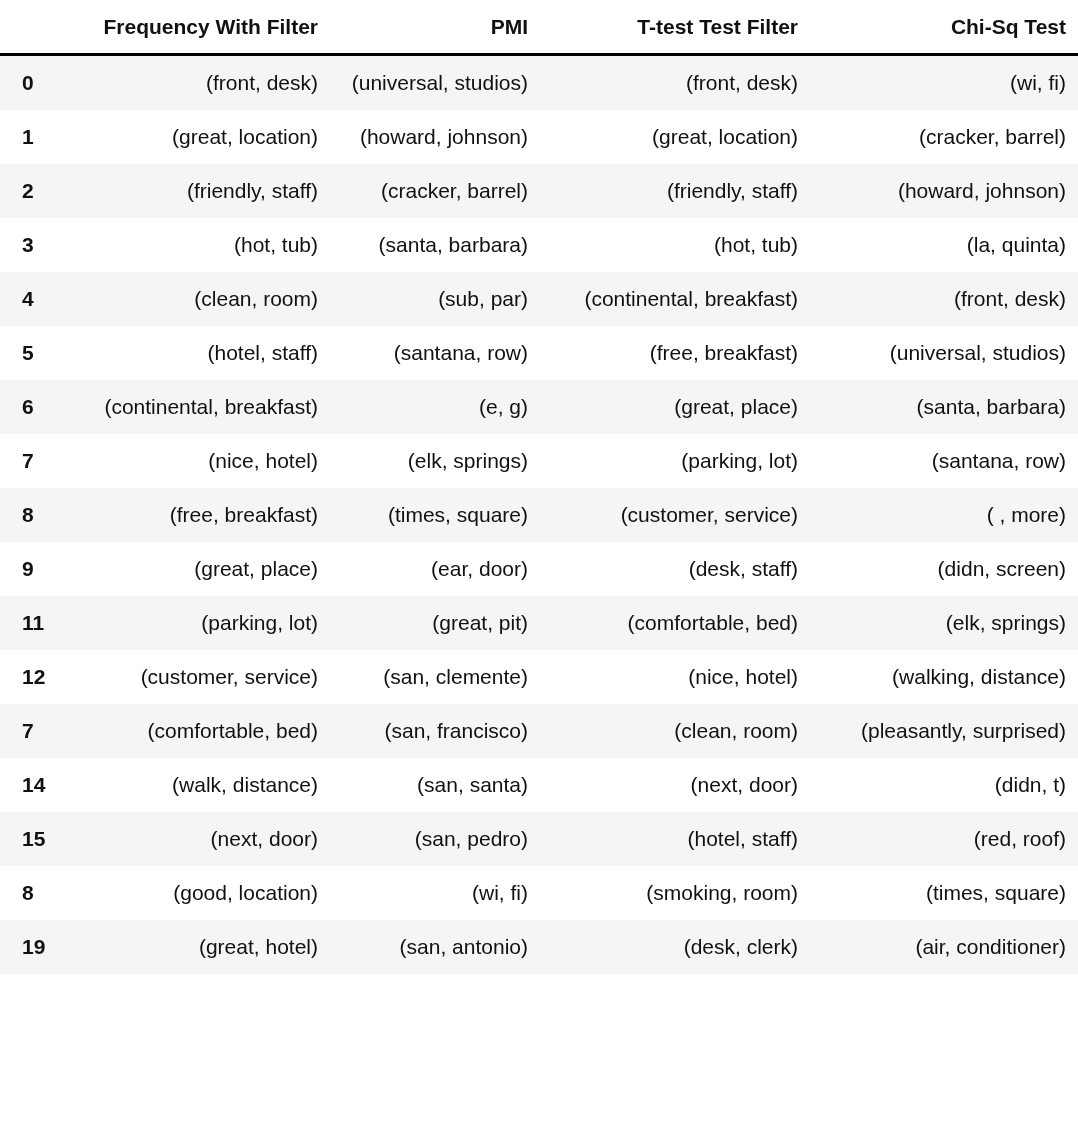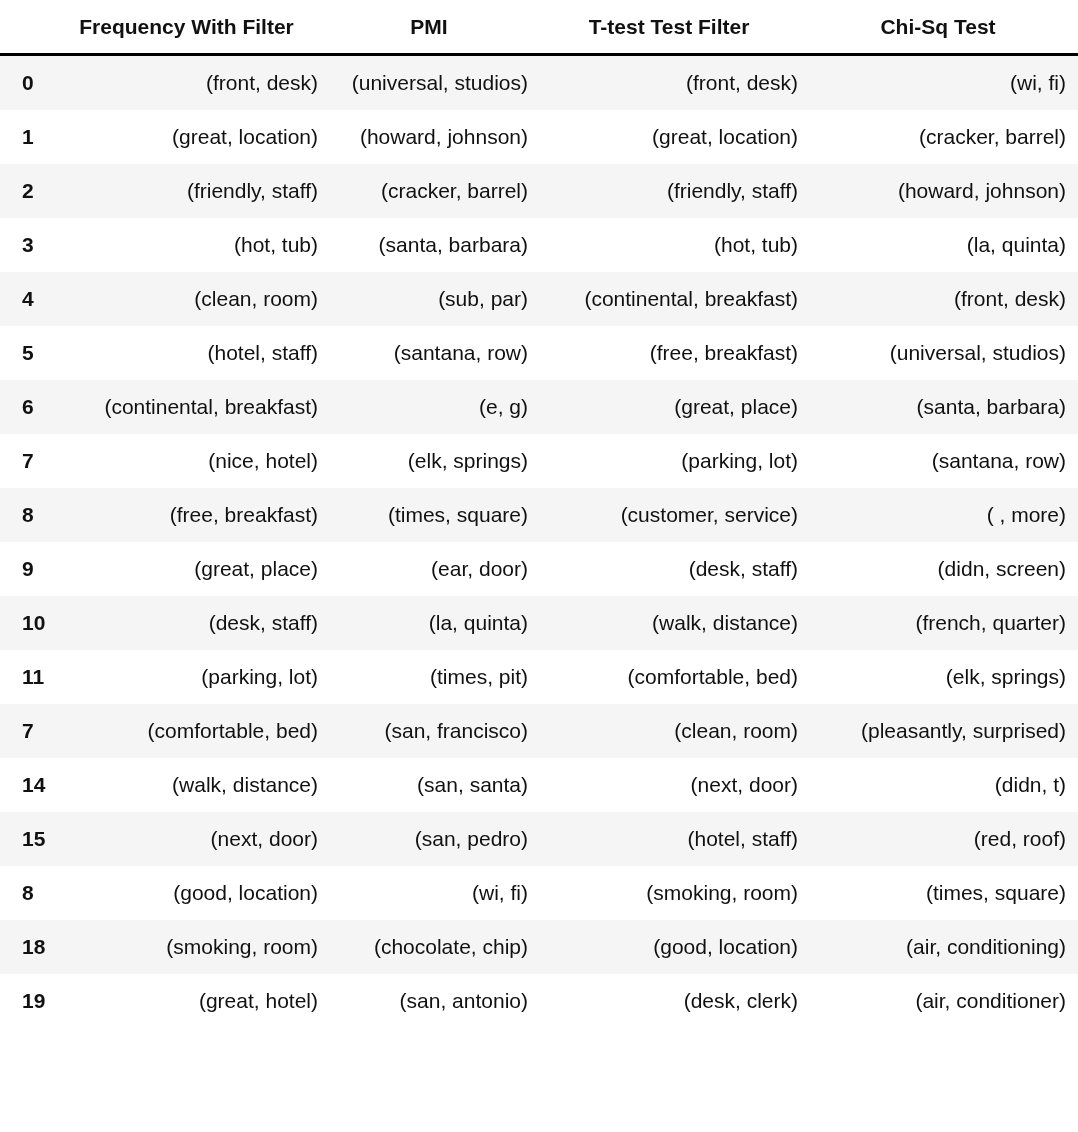--- a/index.html
+++ b/index.html
@@ -24,21 +24,21 @@
     color: var(--text);
   }
   col.c-idx  { width: 55px;  }
   col.c-freq { width: 275px; }
   col.c-pmi  { width: 210px; }
   col.c-ttest{ width: 270px; }
   col.c-chi  { width: 268px; }
 
   thead th {
     font-weight: 700;
-    text-align: center;
+    text-align: right;
     padding: 14px 12px 14px 0;
     border-bottom: 3px solid var(--rule);
     background: #ffffff;
     white-space: nowrap;
     line-height: 25px;
   }
   thead th.idx {
     text-align: left;
     padding-left: 22px;
   }
@@ -145,32 +145,32 @@
         <td>( , more)</td>
       </tr>
       <tr>
         <th class="idx">9</th>
         <td>(great, place)</td>
         <td>(ear, door)</td>
         <td>(desk, staff)</td>
         <td>(didn, screen)</td>
       </tr>
       <tr>
-        <th class="idx">10</th>
-        <td>(desk, staff)</td>
-        <td>(la, quinta)</td>
-        <td>(walk, distance)</td>
-        <td>(french, quarter)</td>
-      </tr>
-      <tr>
         <th class="idx">11</th>
         <td>(parking, lot)</td>
-        <td>(times, pit)</td>
+        <td>(great, pit)</td>
         <td>(comfortable, bed)</td>
         <td>(elk, springs)</td>
+      </tr>
+      <tr>
+        <th class="idx">12</th>
+        <td>(customer, service)</td>
+        <td>(san, clemente)</td>
+        <td>(nice, hotel)</td>
+        <td>(walking, distance)</td>
       </tr>
       <tr>
         <th class="idx">7</th>
         <td>(comfortable, bed)</td>
         <td>(san, francisco)</td>
         <td>(clean, room)</td>
         <td>(pleasantly, surprised)</td>
       </tr>
       <tr>
         <th class="idx">14</th>
@@ -187,27 +187,20 @@
         <td>(red, roof)</td>
       </tr>
       <tr>
         <th class="idx">8</th>
         <td>(good, location)</td>
         <td>(wi, fi)</td>
         <td>(smoking, room)</td>
         <td>(times, square)</td>
       </tr>
       <tr>
-        <th class="idx">18</th>
-        <td>(smoking, room)</td>
-        <td>(chocolate, chip)</td>
-        <td>(good, location)</td>
-        <td>(air, conditioning)</td>
-      </tr>
-      <tr>
         <th class="idx">19</th>
         <td>(great, hotel)</td>
         <td>(san, antonio)</td>
         <td>(desk, clerk)</td>
         <td>(air, conditioner)</td>
       </tr>
     </tbody>
 </table>
 
 </body></html>

